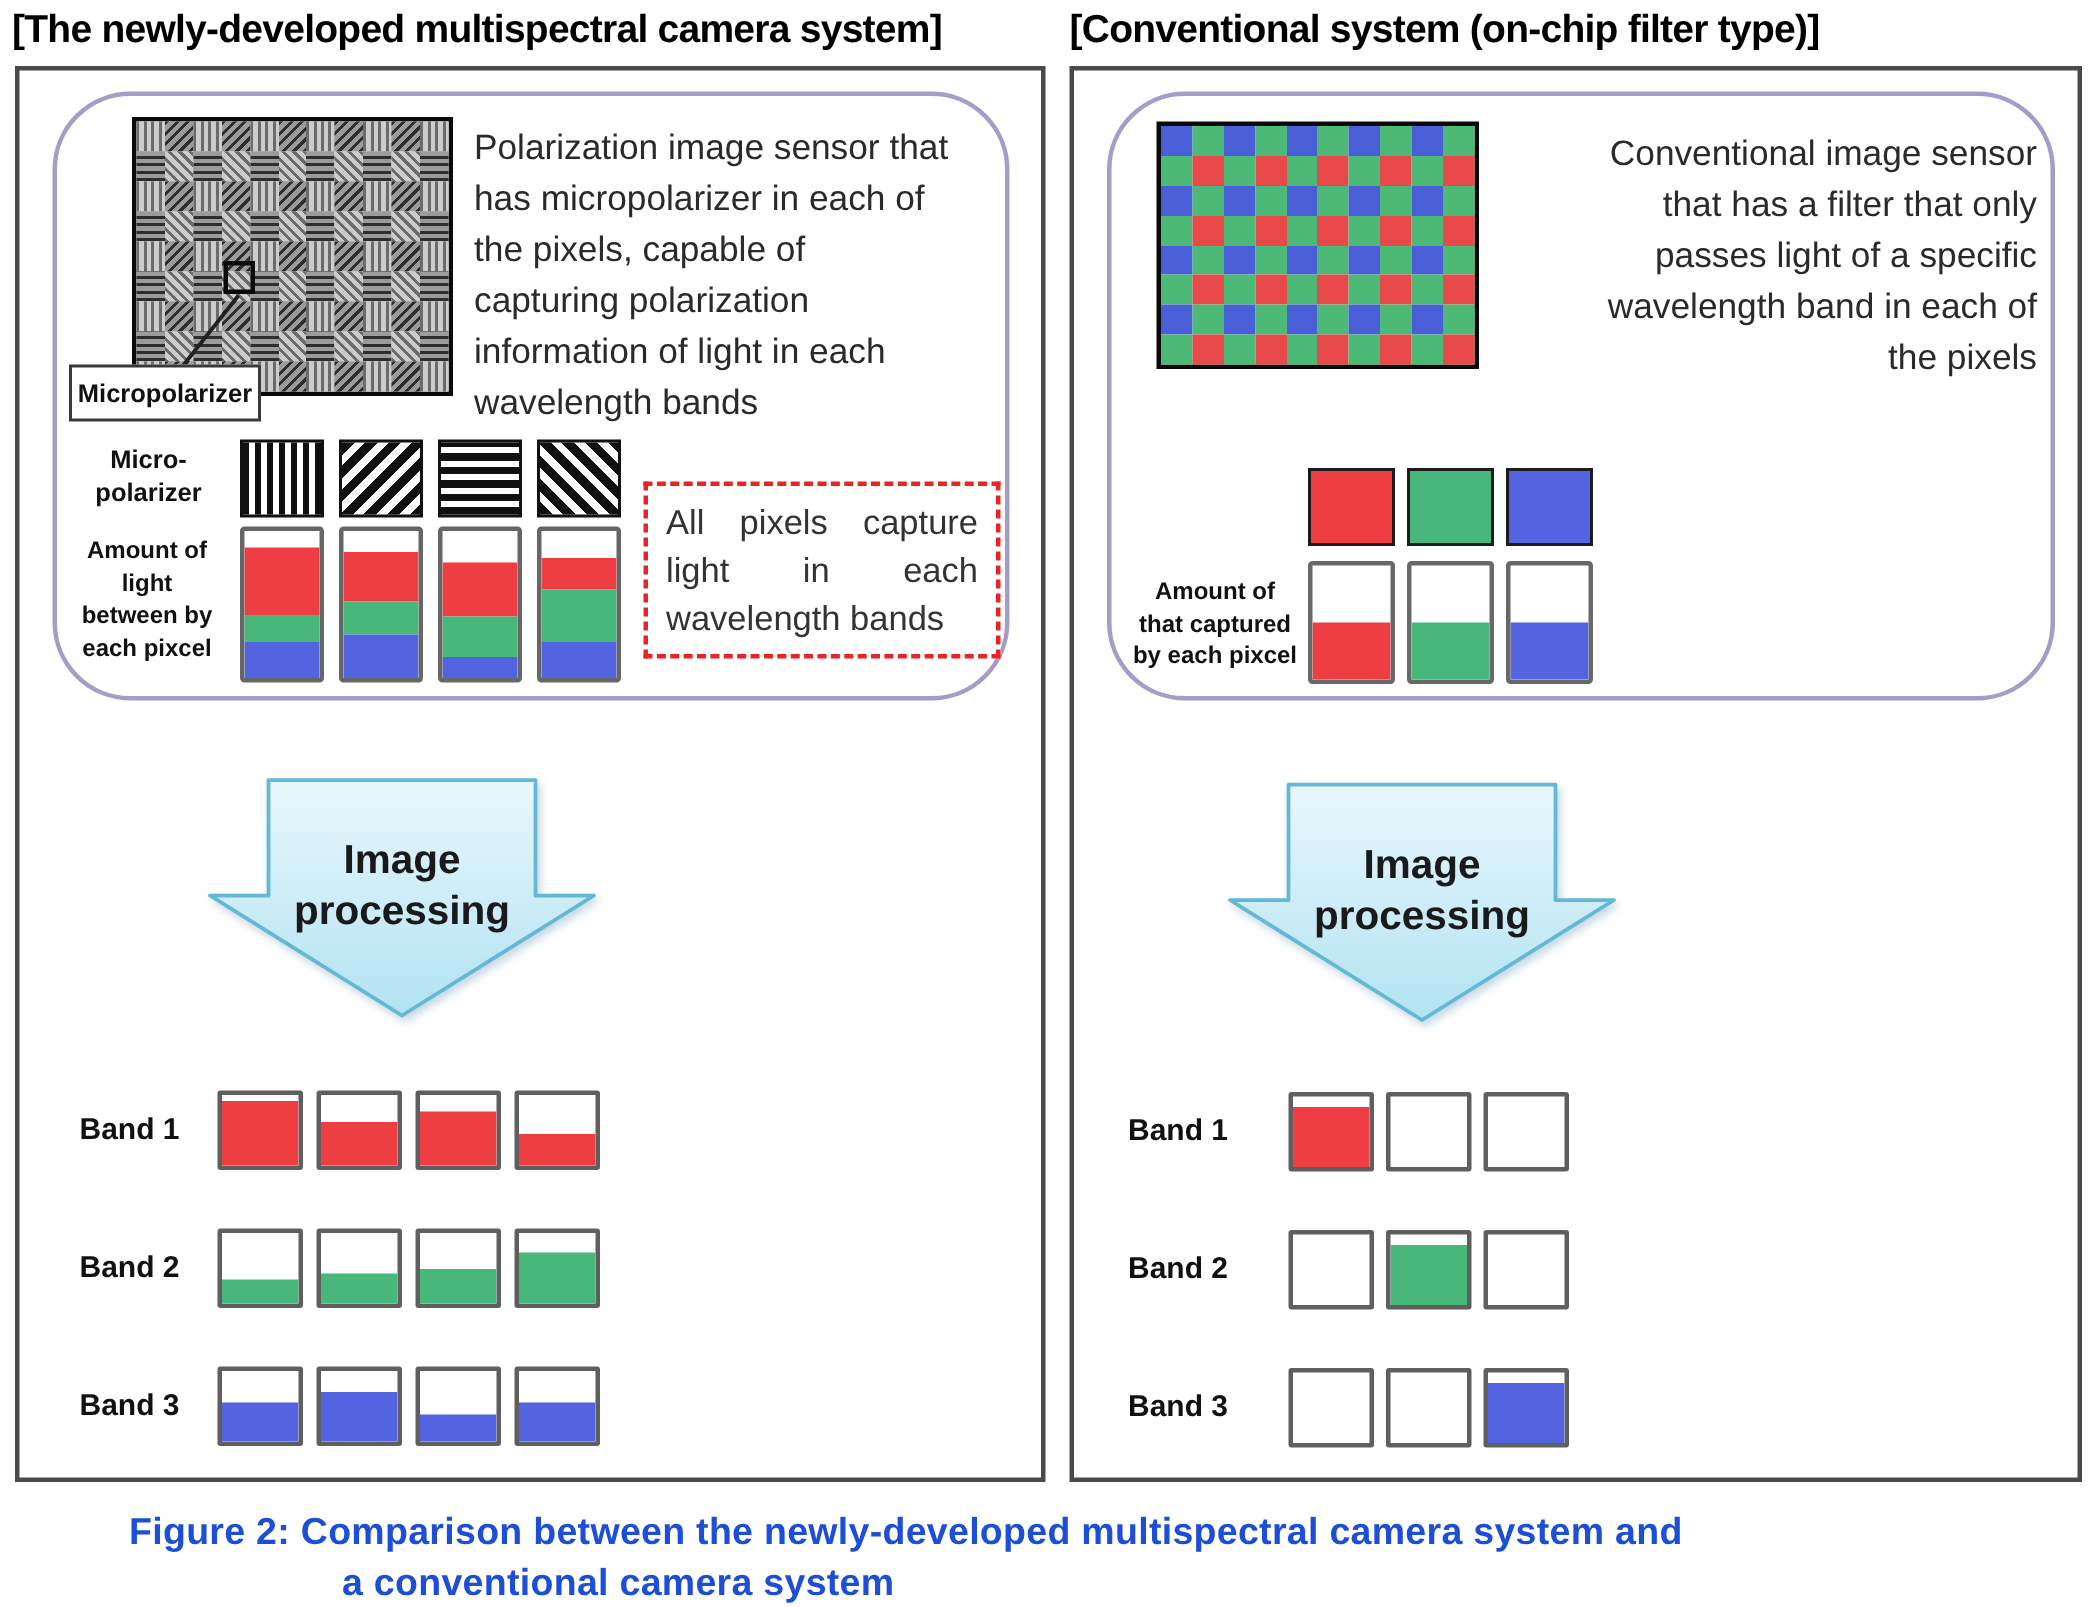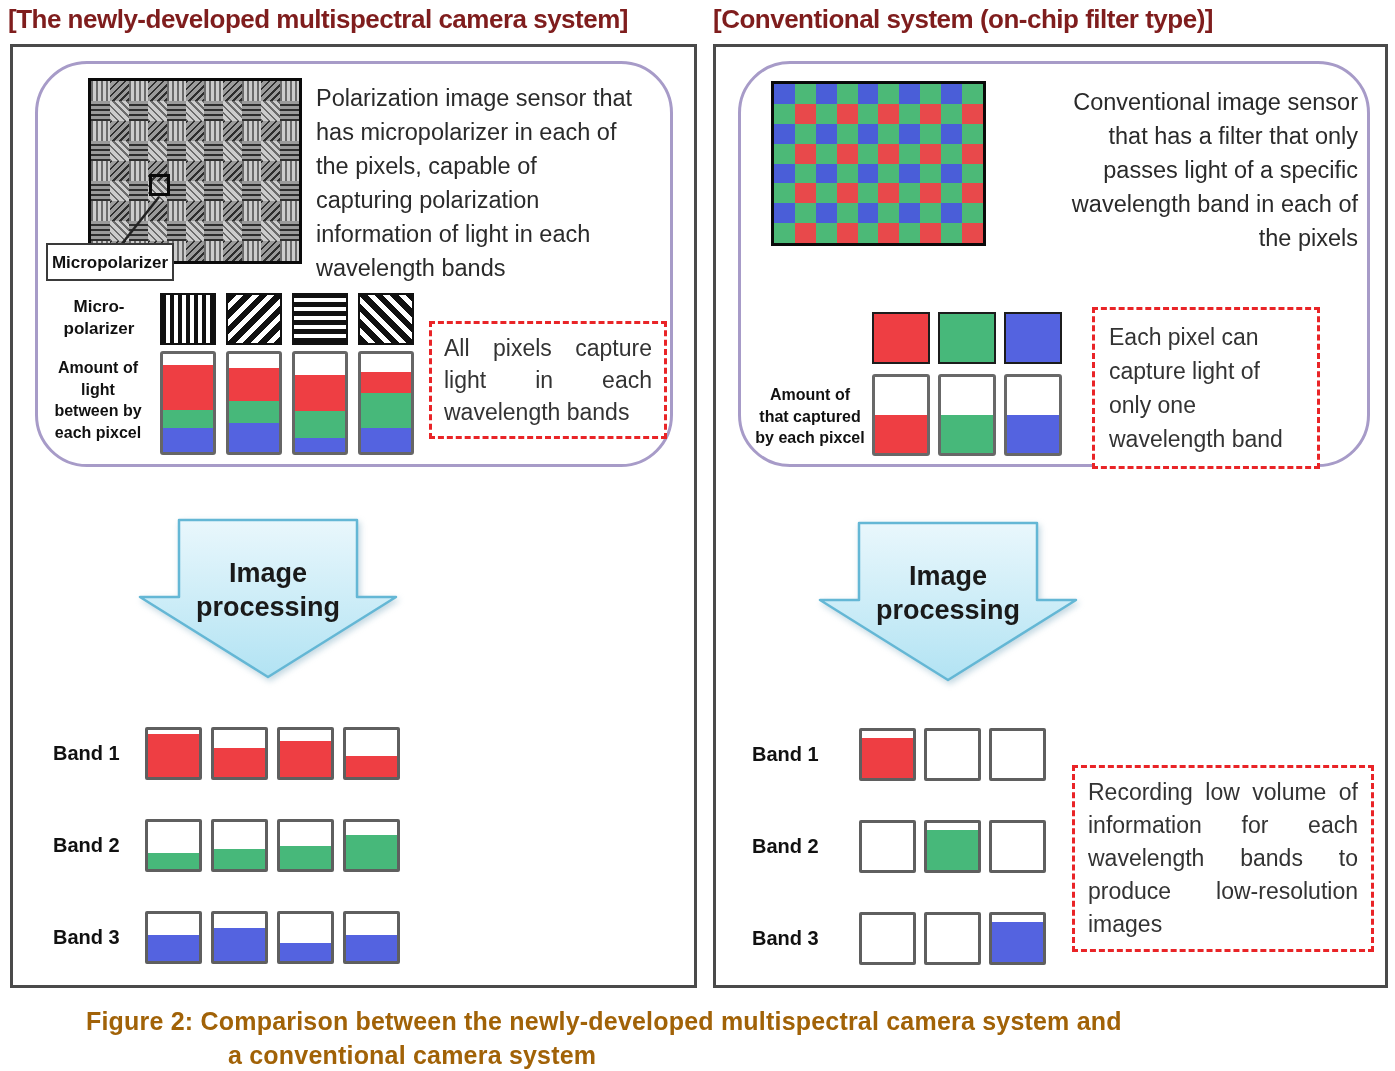--- a/index.html
+++ b/index.html
@@ -3,21 +3,21 @@
 <meta charset="utf-8">
 <style>
   :root{
     --red:#ee3e43; --green:#47b87a; --blue:#5463e0;
     --dred:#e92427; --purple:#a79bc8; --pborder:#4a4a4a;
   }
   html,body{margin:0;padding:0;background:#fff;}
   body{font-family:"Liberation Sans",sans-serif;color:#222;}
   .page{position:relative;width:1395px;height:1071px;background:#fff;overflow:hidden;}
 
-  .sys-title{position:absolute;top:4px;font-size:26px;font-weight:bold;color:#7f1d1d;letter-spacing:-0.5px;white-space:nowrap;}
+  .sys-title{position:absolute;top:4px;font-size:26px;font-weight:bold;color:#000000;letter-spacing:-0.5px;white-space:nowrap;}
   .sys-title.left{left:8px;}
   .sys-title.right{left:713px;}
 
   .panel{position:absolute;top:44px;height:944px;border:3px solid var(--pborder);background:#fff;box-sizing:border-box;}
   .panel.left{left:10px;width:687px;}
   .panel.right{left:713px;width:675px;}
 
   .rounded{position:absolute;border:3px solid var(--purple);border-radius:52px;background:#fff;box-sizing:border-box;}
   .panel.left .rounded{left:22px;top:14px;width:638px;height:406px;}
   .panel.right .rounded{left:22px;top:14px;width:632px;height:406px;}
@@ -71,21 +71,21 @@
   .band-row{position:absolute;height:53px;}
   .band-label{position:absolute;top:0;font-size:20px;font-weight:bold;color:#111;line-height:53px;white-space:nowrap;}
   .panel.left .band-label{left:40px;}
   .panel.right .band-label{left:36px;}
   .band-boxes{position:absolute;top:0;display:flex;}
   .panel.left .band-boxes{left:132px;gap:9px;}
   .panel.right .band-boxes{left:143px;gap:8px;}
   .bandbox{position:relative;width:57px;height:53px;border:3px solid #5f5f5f;border-radius:2px;box-sizing:border-box;background:#fff;overflow:hidden;}
   .bandbox .fill{position:absolute;left:0;right:0;bottom:0;}
 
-  .figure-caption{position:absolute;left:86px;top:1004px;font-size:25px;font-weight:bold;line-height:34px;color:#a16207;letter-spacing:0.2px;}
+  .figure-caption{position:absolute;left:86px;top:1004px;font-size:25px;font-weight:bold;line-height:34px;color:#1d4ed8;letter-spacing:0.2px;}
   .figure-caption .line2{margin-left:142px;}
 </style>
 </head>
 <body>
 
 <div class="page">
 
   <div class="sys-title left">[The newly-developed multispectral camera system]</div>
   <div class="sys-title right">[Conventional system (on-chip filter type)]</div>
 
@@ -428,21 +428,20 @@
           <div class="fill" style="height: 50%; background-color: rgb(238, 62, 67);"></div>
         </div>
         <div class="pixbox">
           <div class="fill" style="height: 50%; background-color: rgb(71, 184, 122);"></div>
         </div>
         <div class="pixbox">
           <div class="fill" style="height: 50%; background-color: rgb(84, 99, 224);"></div>
         </div>
       </div>
 
-    <div class="callout" id="callout-capture-right">Each pixel can capture light of only one wavelength band</div>
 
     <svg class="arrow-svg" viewBox="0 0 260 162">
       <defs>
         <linearGradient id="agrad-r" x1="0" y1="0" x2="0" y2="1">
           <stop class="stop-top" offset="0" stop-color="#e9f7fc"></stop>
           <stop class="stop-bot" offset="1" stop-color="#b2e3f3"></stop>
         </linearGradient>
       </defs>
       <polygon points="41,2 219,2 219,79 258,79 130,159 2,79 41,79" fill="url(#agrad-r)" stroke="#64b7d5" stroke-width="2.5" stroke-linejoin="round"></polygon>
       <text class="arrow-text arrow-text-slot" text-anchor="middle" x="130"><tspan x="130" y="64">Image</tspan><tspan x="130" y="98">processing</tspan></text>
@@ -474,21 +473,20 @@
           <div class="band-boxes">
             <div class="bandbox"></div>
             <div class="bandbox"></div>
             <div class="bandbox">
               <div class="fill" style="height: 85%; background-color: rgb(84, 99, 224);"></div>
             </div>
           </div>
         </div>
       </div>
 
-    <div class="callout justify" id="callout-result-right">Recording low volume of information for each wavelength bands to produce low-resolution images</div>
   </div>
 
   <div class="figure-caption">
     <div class="line1">Figure 2: Comparison between the newly-developed multispectral camera system and</div>
     <div class="line2">a conventional camera system</div>
   </div>
 
 </div>
 
 </body></html>

